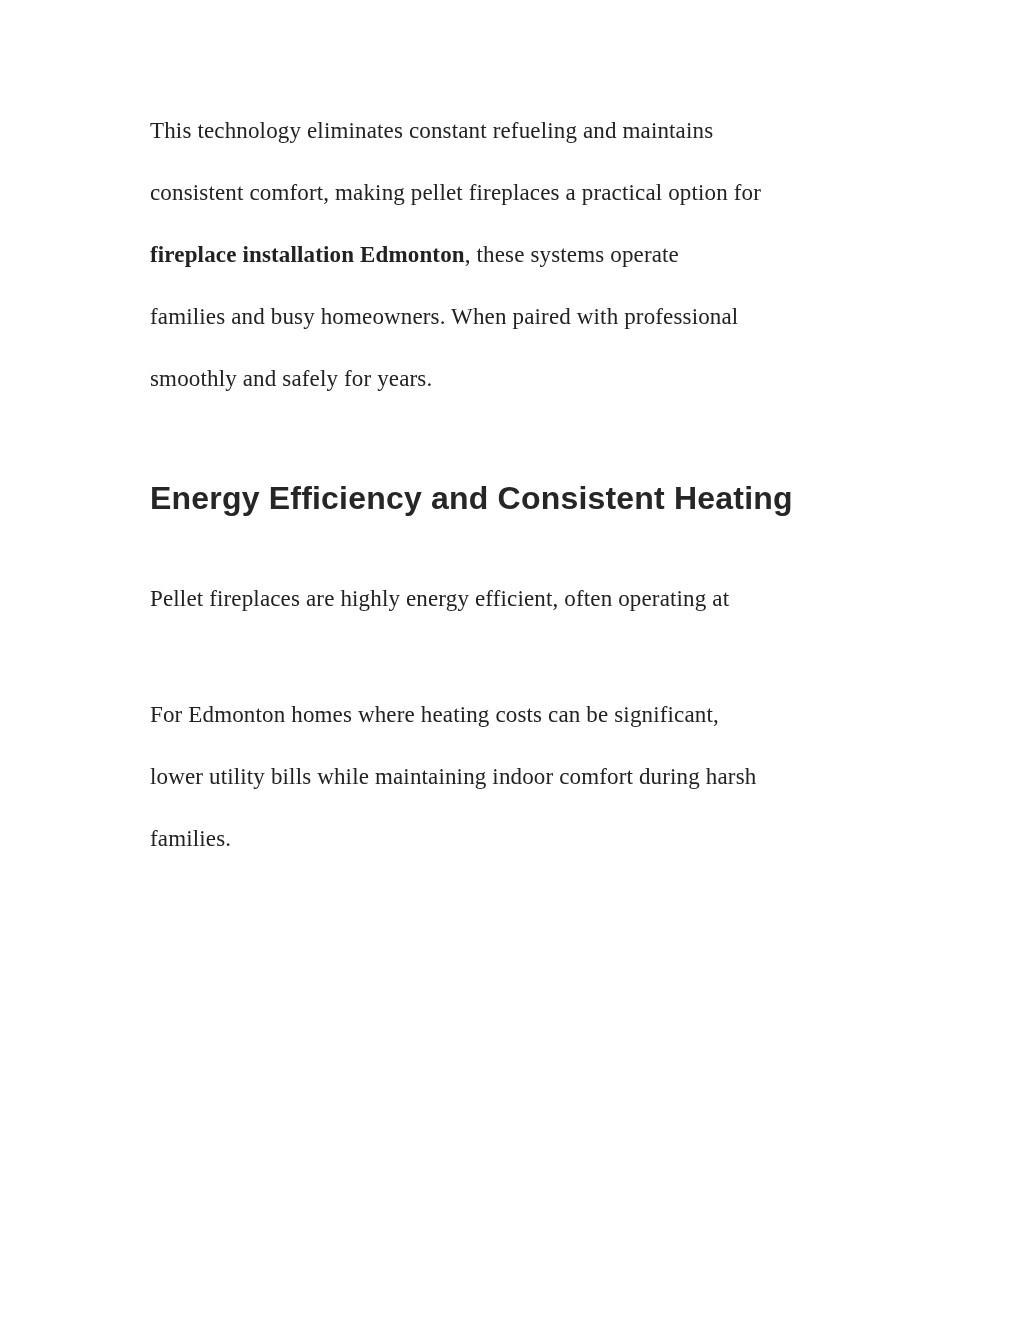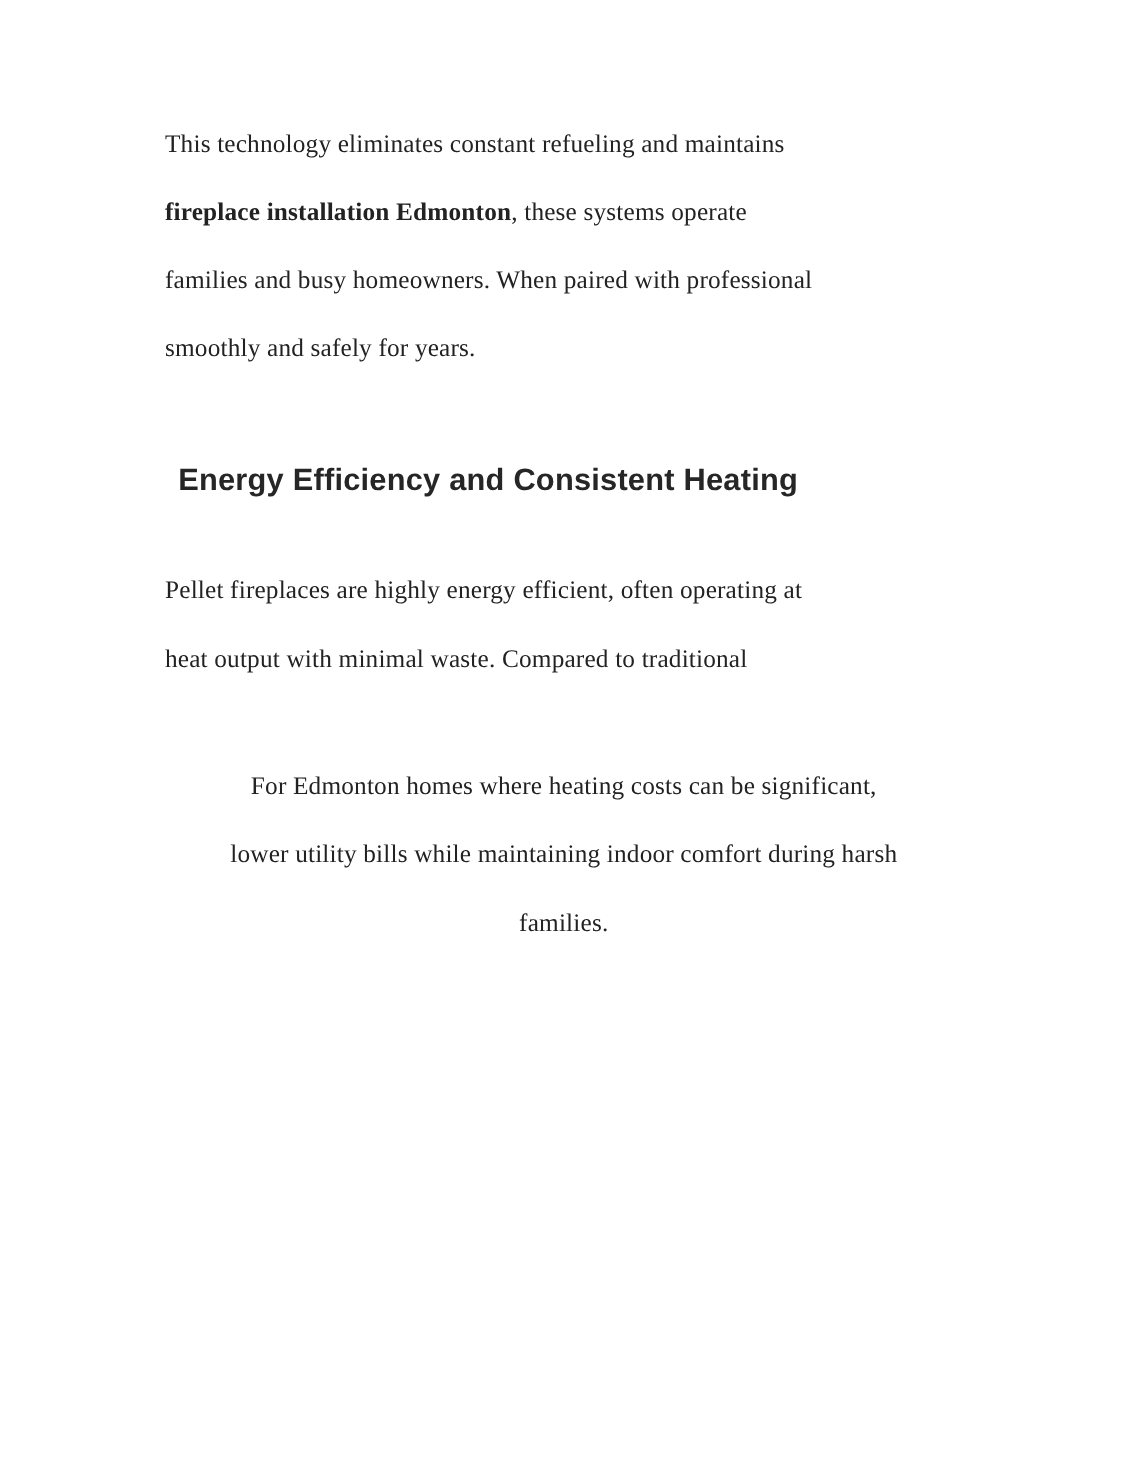--- a/index.html
+++ b/index.html
@@ -27,48 +27,47 @@
     display: block;
     height: 62px;
     line-height: 62px;
     white-space: nowrap;
   }
   .para .seg-bold {
     font-weight: 700;
   }
   .para + .para {
     margin-top: 54px;
-    text-align: center;
   }
   .heading {
-    margin: 70px 0 52px 12px;
+    margin: 70px 0 52px 0;
     font-family: "Liberation Sans", "DejaVu Sans", sans-serif;
-    font-size: 28px;
+    font-size: 32px;
     line-height: 36px;
     font-weight: 700;
     color: #262626;
     letter-spacing: 0.2px;
   }
 </style>
 </head>
 <body>
 
 <div class="page">
   <p class="para">
       <span class="line"><span class="seg">This technology eliminates constant refueling and maintains</span></span>
+      <span class="line"><span class="seg">consistent comfort, making pellet fireplaces a practical option for</span></span>
       <span class="line"><span class="seg-bold">fireplace installation Edmonton</span><span class="seg">, these systems operate</span></span>
       <span class="line"><span class="seg">families and busy homeowners. When paired with professional</span></span>
       <span class="line"><span class="seg">smoothly and safely for years.</span></span>
     </p>
 
   <h2 class="heading">Energy Efficiency and Consistent Heating</h2>
 
   <p class="para">
       <span class="line"><span class="seg">Pellet fireplaces are highly energy efficient, often operating at</span></span>
-      <span class="line"><span class="seg">heat output with minimal waste. Compared to traditional</span></span>
     </p>
 
   <p class="para">
       <span class="line"><span class="seg">For Edmonton homes where heating costs can be significant,</span></span>
       <span class="line"><span class="seg">lower utility bills while maintaining indoor comfort during harsh</span></span>
       <span class="line"><span class="seg">families.</span></span>
     </p>
 </div>
 
 </body></html>

